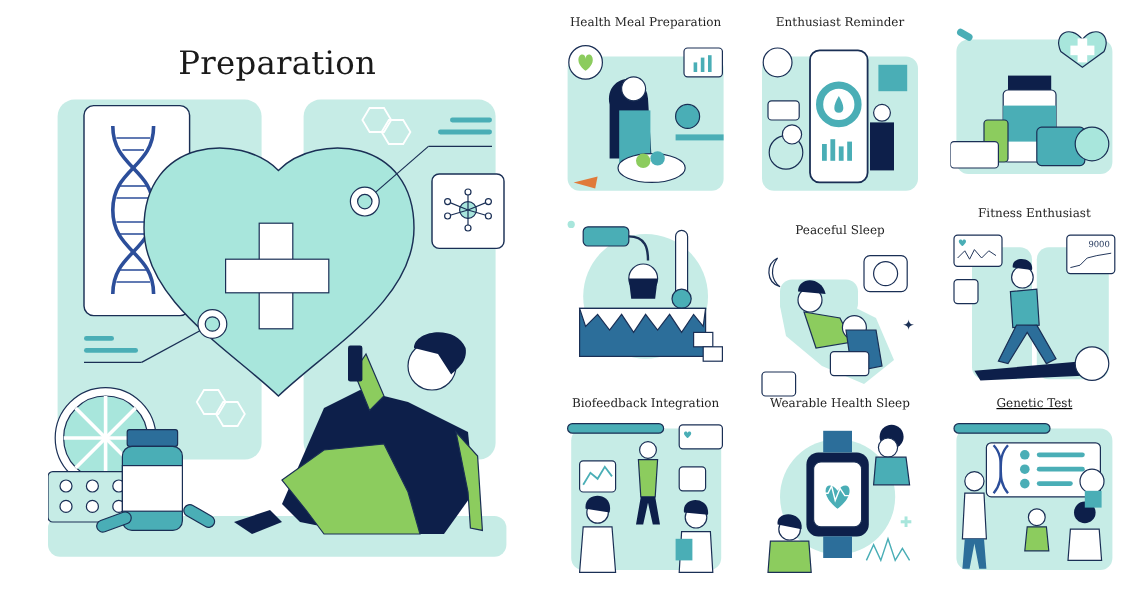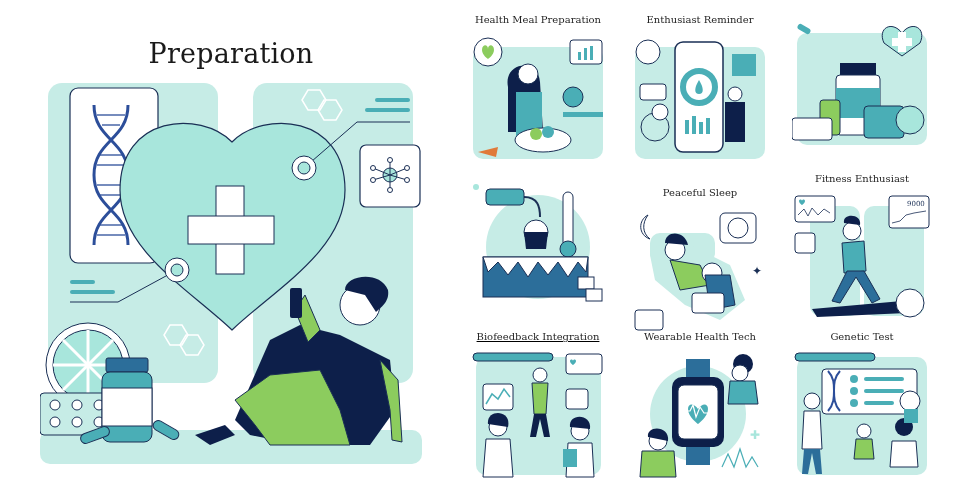--- a/index.html
+++ b/index.html
@@ -247,21 +247,21 @@
     <rect x="3" y="42" width="20" height="20" rx="3" fill="#fff" stroke="#1a2f55"></rect>
     <circle cx="60" cy="40" r="9" fill="#fff" stroke="#1a2f55"></circle>
     <path d="M52 32 C50 22,70 22,68 34" fill="#0d1f4a"></path>
     <path d="M50 52 L72 50 L74 80 L52 82 Z" fill="#4aaeb6" stroke="#1a2f55"></path>
     <path d="M55 80 L40 110 L48 112 L64 86 L80 112 L88 108 L72 80 Z" fill="#2c6e9a" stroke="#1a2f55"></path>
     <path d="M20 118 L110 110 L115 122 L25 126 Z" fill="#0d1f4a"></path>
     <circle cx="118" cy="112" r="14" fill="#fff" stroke="#1a2f55"></circle>
   </svg>
 </div>
 
-<div class="tile" style="left:468px;top:330px;text-decoration:underline;">
+<div class="tile" style="left:468px;top:330px;">
   <div class="tile-title">Biofeedback Integration</div>
   <svg class="tile-art" viewBox="0 0 140 130">
     <rect x="8" y="8" width="125" height="118" rx="10" fill="#c6ece6"></rect>
     <rect x="5" y="4" width="80" height="8" rx="4" fill="#4aaeb6" stroke="#1a2f55"></rect>
     <rect x="98" y="5" width="36" height="20" rx="3" fill="#fff" stroke="#1a2f55"></rect>
     <path d="M102 12 C102 10,105 10,105 12 C105 10,108 10,108 12 C108 14,105 16,105 16 C105 16,102 14,102 12Z" fill="#4aaeb6"></path>
     <rect x="15" y="35" width="30" height="26" rx="3" fill="#fff" stroke="#1a2f55"></rect>
     <path d="M18 55 L24 45 L30 50 L36 40 L42 48" fill="none" stroke="#4aaeb6" stroke-width="1.5"></path>
     <rect x="98" y="40" width="22" height="20" rx="3" fill="#fff" stroke="#1a2f55"></rect>
     <circle cx="72" cy="26" r="7" fill="#fff" stroke="#1a2f55"></circle>
@@ -271,41 +271,41 @@
     <path d="M20 75 C18 60,44 60,40 78" fill="#0d1f4a"></path>
     <path d="M18 90 L42 90 L45 128 L15 128 Z" fill="#fff" stroke="#1a2f55"></path>
     <circle cx="112" cy="82" r="9" fill="#fff" stroke="#1a2f55"></circle>
     <path d="M102 78 C100 64,124 64,122 80" fill="#0d1f4a"></path>
     <path d="M100 94 L124 94 L126 128 L98 128 Z" fill="#fff" stroke="#1a2f55"></path>
     <rect x="95" y="100" width="14" height="18" fill="#4aaeb6"></rect>
   </svg>
 </div>
 
 <div class="tile" style="left:630px;top:330px;">
-  <div class="tile-title">Wearable Health Tech</div>
+  <div class="tile-title">Wearable Health Sleep</div>
   <svg class="tile-art" viewBox="0 0 140 130">
     <circle cx="68" cy="65" r="48" fill="#c6ece6"></circle>
     <rect x="42" y="28" width="52" height="70" rx="10" fill="#0d1f4a"></rect>
     <rect x="48" y="36" width="40" height="54" rx="6" fill="#fff" stroke="#1a2f55"></rect>
     <path d="M58 60 C58 54,64 54,68 60 C72 54,78 54,78 60 C78 68,68 75,68 75 C68 75,58 68,58 60Z" fill="#4aaeb6"></path>
     <path d="M52 62 L60 62 L63 56 L66 68 L70 58 L74 64 L84 64" fill="none" stroke="#fff" stroke-width="1.2"></path>
     <rect x="56" y="10" width="24" height="18" fill="#2c6e9a"></rect>
     <rect x="56" y="98" width="24" height="18" fill="#2c6e9a"></rect>
     <circle cx="113" cy="15" r="10" fill="#0d1f4a"></circle>
     <circle cx="110" cy="24" r="8" fill="#fff" stroke="#1a2f55"></circle>
     <path d="M100 32 L125 32 L128 55 L98 55 Z" fill="#4aaeb6" stroke="#1a2f55"></path>
     <circle cx="28" cy="92" r="9" fill="#fff" stroke="#1a2f55"></circle>
     <path d="M18 88 C16 76,40 76,38 92" fill="#0d1f4a"></path>
     <path d="M12 102 L44 102 L46 128 L10 128 Z" fill="#8ccc5e" stroke="#1a2f55"></path>
     <path d="M92 118 L98 105 L104 118 L110 100 L116 118 L122 108 L128 118" fill="none" stroke="#4aaeb6" stroke-width="1.2"></path>
     <text x="120" y="90" font-size="12" fill="#a8e6dc">✚</text>
   </svg>
 </div>
 
-<div class="tile" style="left:792px;top:330px;">
+<div class="tile" style="left:792px;top:330px;text-decoration:underline;">
   <div class="tile-title">Genetic Test</div>
   <svg class="tile-art" viewBox="0 0 140 130">
     <rect x="5" y="8" width="130" height="118" rx="10" fill="#c6ece6"></rect>
     <rect x="3" y="4" width="80" height="8" rx="4" fill="#4aaeb6" stroke="#1a2f55"></rect>
     <rect x="30" y="20" width="95" height="45" rx="4" fill="#fff" stroke="#1a2f55"></rect>
     <g fill="#4aaeb6">
         <circle cx="62" cy="30" r="4"></circle>
         <circle cx="62" cy="42" r="4"></circle>
         <circle cx="62" cy="54" r="4"></circle>
       </g>

